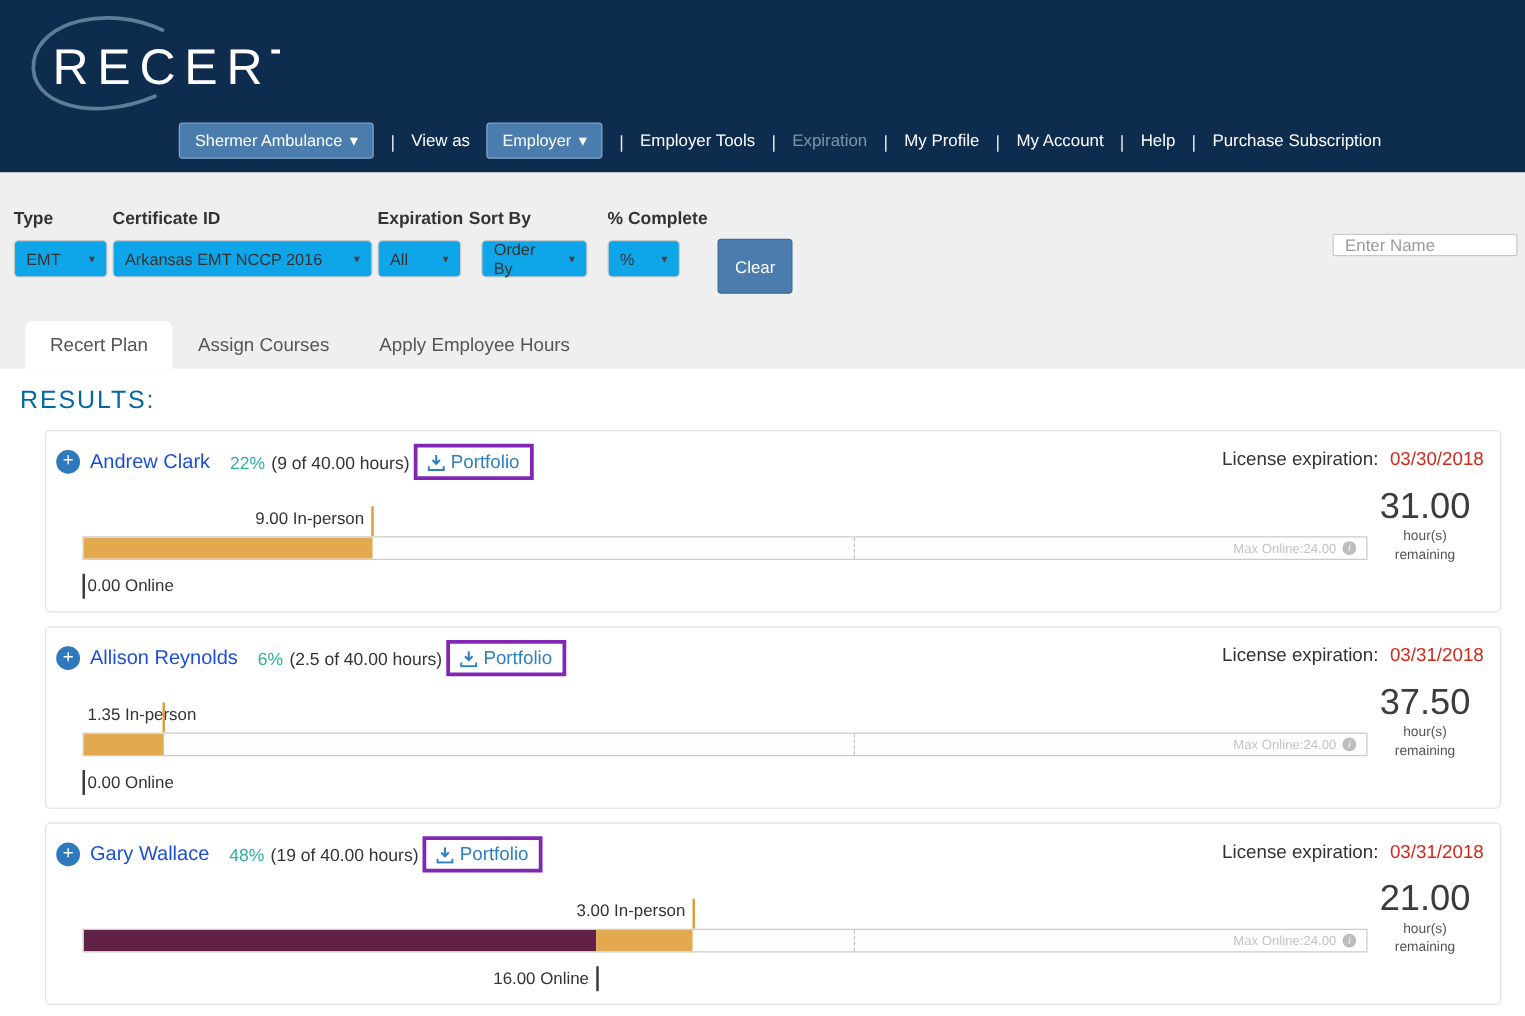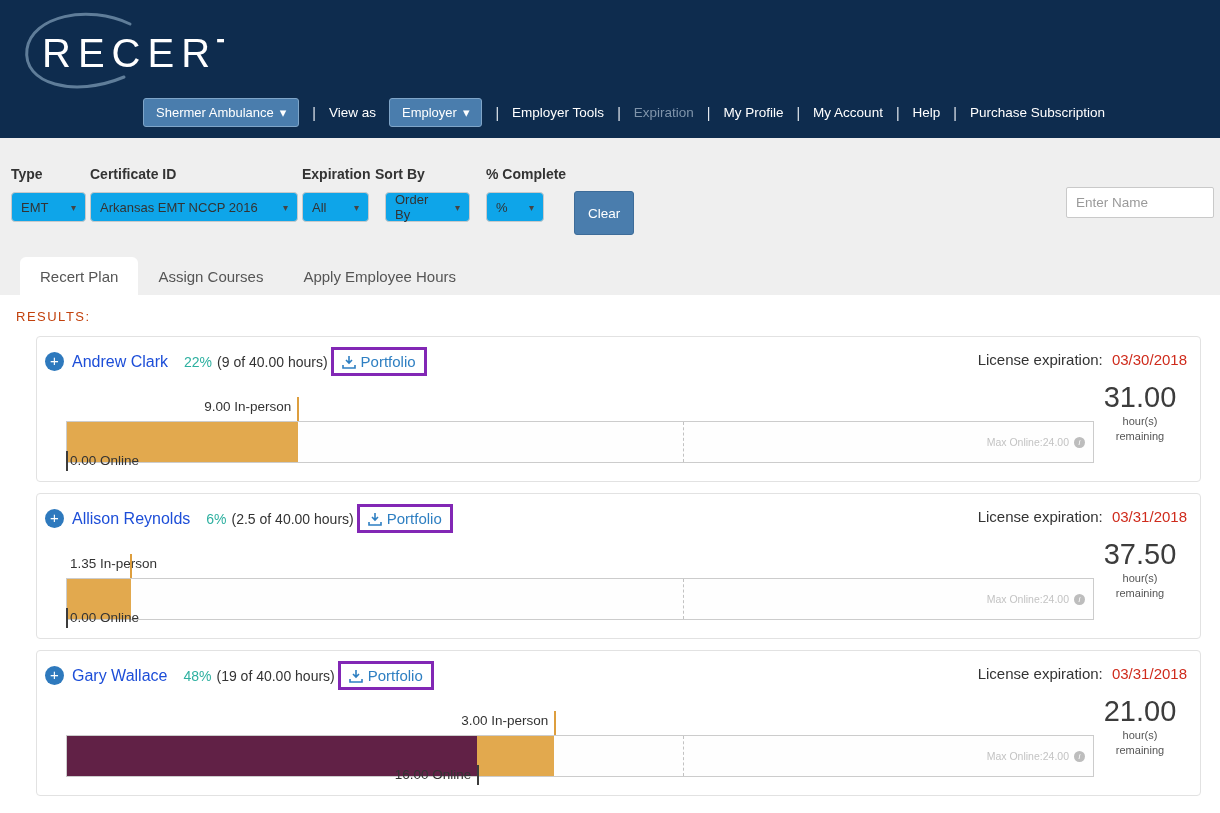--- a/index.html
+++ b/index.html
@@ -22,49 +22,49 @@
   
   .filterbar { position:relative; height:157px; background:#efefef; }
   .flabel { position:absolute; top:28px; font-size:14px; font-weight:bold; color:#333; }
   .dropdown { position:absolute; top:54px; height:30px; background:#0ea5e9; border:1px solid #c9c9c9;
               border-radius:4px; display:flex; align-items:center; justify-content:space-between;
               padding:0 9px; font-size:13px; color:#333; cursor:pointer; }
   .dropdown .caret { font-size:10px; color:#444; margin-left:8px; }
   .clear-btn { position:absolute; top:53px; left:574px; height:44px; padding:0 13px;
                background:#4a7dad; border:1px solid #3d6c99; border-radius:3px; color:#fff;
                font-size:13.5px; cursor:pointer; font-family:"Liberation Sans", sans-serif; }
-  .name-input { position:absolute; top:49px; left:1066px; width:148px; height:31px;
+  .name-input { position:absolute; top:49px; left:1066px; width:148px; height:18px;
                 border:1px solid #c9c9c9; border-radius:2px; padding:0 9px; font-size:13.5px;
                 color:#333; font-family:"Liberation Sans", sans-serif; }
   .name-input::placeholder { color:#9a9a9a; }
 
   .tabs { position:absolute; bottom:0; left:20px; display:flex; }
   .tab { padding:11px 20px 10px; font-size:15px; color:#555; cursor:pointer;
          border-radius:6px 6px 0 0; }
   .tab.active { background:#fff; }
 
   
-  .results-label { margin:14px 0 12px 16px; font-size:13px; color:#c2410c; letter-spacing:1.5px; }
+  .results-label { margin:14px 0 12px 16px; font-size:20px; color:#0369a1; letter-spacing:1.5px; }
 
   .card { position:relative; height:146px; margin:0 19px 11px 36px; background:#fff;
           border:1px solid #e2e2e2; border-radius:4px; }
   .card-head { position:absolute; top:10px; left:8px; display:flex; align-items:center; }
   .plus-circle { width:19px; height:19px; border-radius:50%; background:#2e79bd; color:#fff;
                  font-size:15px; line-height:18px; text-align:center; cursor:pointer; flex:0 0 auto; }
   .emp-name { font-size:16px; color:#1d4ed8; margin-left:8px; }
   .emp-pct { font-size:14px; color:#2eb0a0; margin-left:16px; }
   .emp-hours { font-size:14px; color:#333; margin-left:5px; }
   .portfolio-box { border:3px solid #8227b5; padding:3px 8px; margin-left:3px; display:flex;
                    align-items:center; gap:5px; color:#2e7fc2; font-size:15px; cursor:pointer; }
   .license { position:absolute; top:14px; right:13px; font-size:15px; color:#333; }
   .license-date { color:#cf2b1c; margin-left:5px; }
 
   
   .bar-area { position:absolute; left:29px; top:58px; width:1028px; height:82px; }
-  .track { position:absolute; top:26px; left:0; width:100%; height:42px; border:1px solid #cccccc;
+  .track { position:absolute; top:26px; left:0; width:100%; height:19px; border:1px solid #cccccc;
            background:#fefefe; display:flex; overflow:hidden; }
   .seg-online { background:#612146; height:100%; }
   .seg-inperson { background:#e2a94e; height:100%; }
   .maxline { position:absolute; top:0; bottom:0; border-left:1px dashed #c2c2c2; }
   .max-label { position:absolute; right:8px; top:0; bottom:0; display:flex; align-items:center;
                gap:5px; color:#c3c3c3; font-size:10.5px; }
   .info-icon { width:11px; height:11px; border-radius:50%; background:#bdbdbd; color:#fff;
                font-size:8px; line-height:11px; text-align:center; font-style:italic; cursor:pointer; }
   .tick-inperson { position:absolute; top:2px; height:24px; width:2px; background:#dd9e3e; }
   .tick-online { position:absolute; top:56px; height:20px; width:2px; background:#3c3c3c; }

